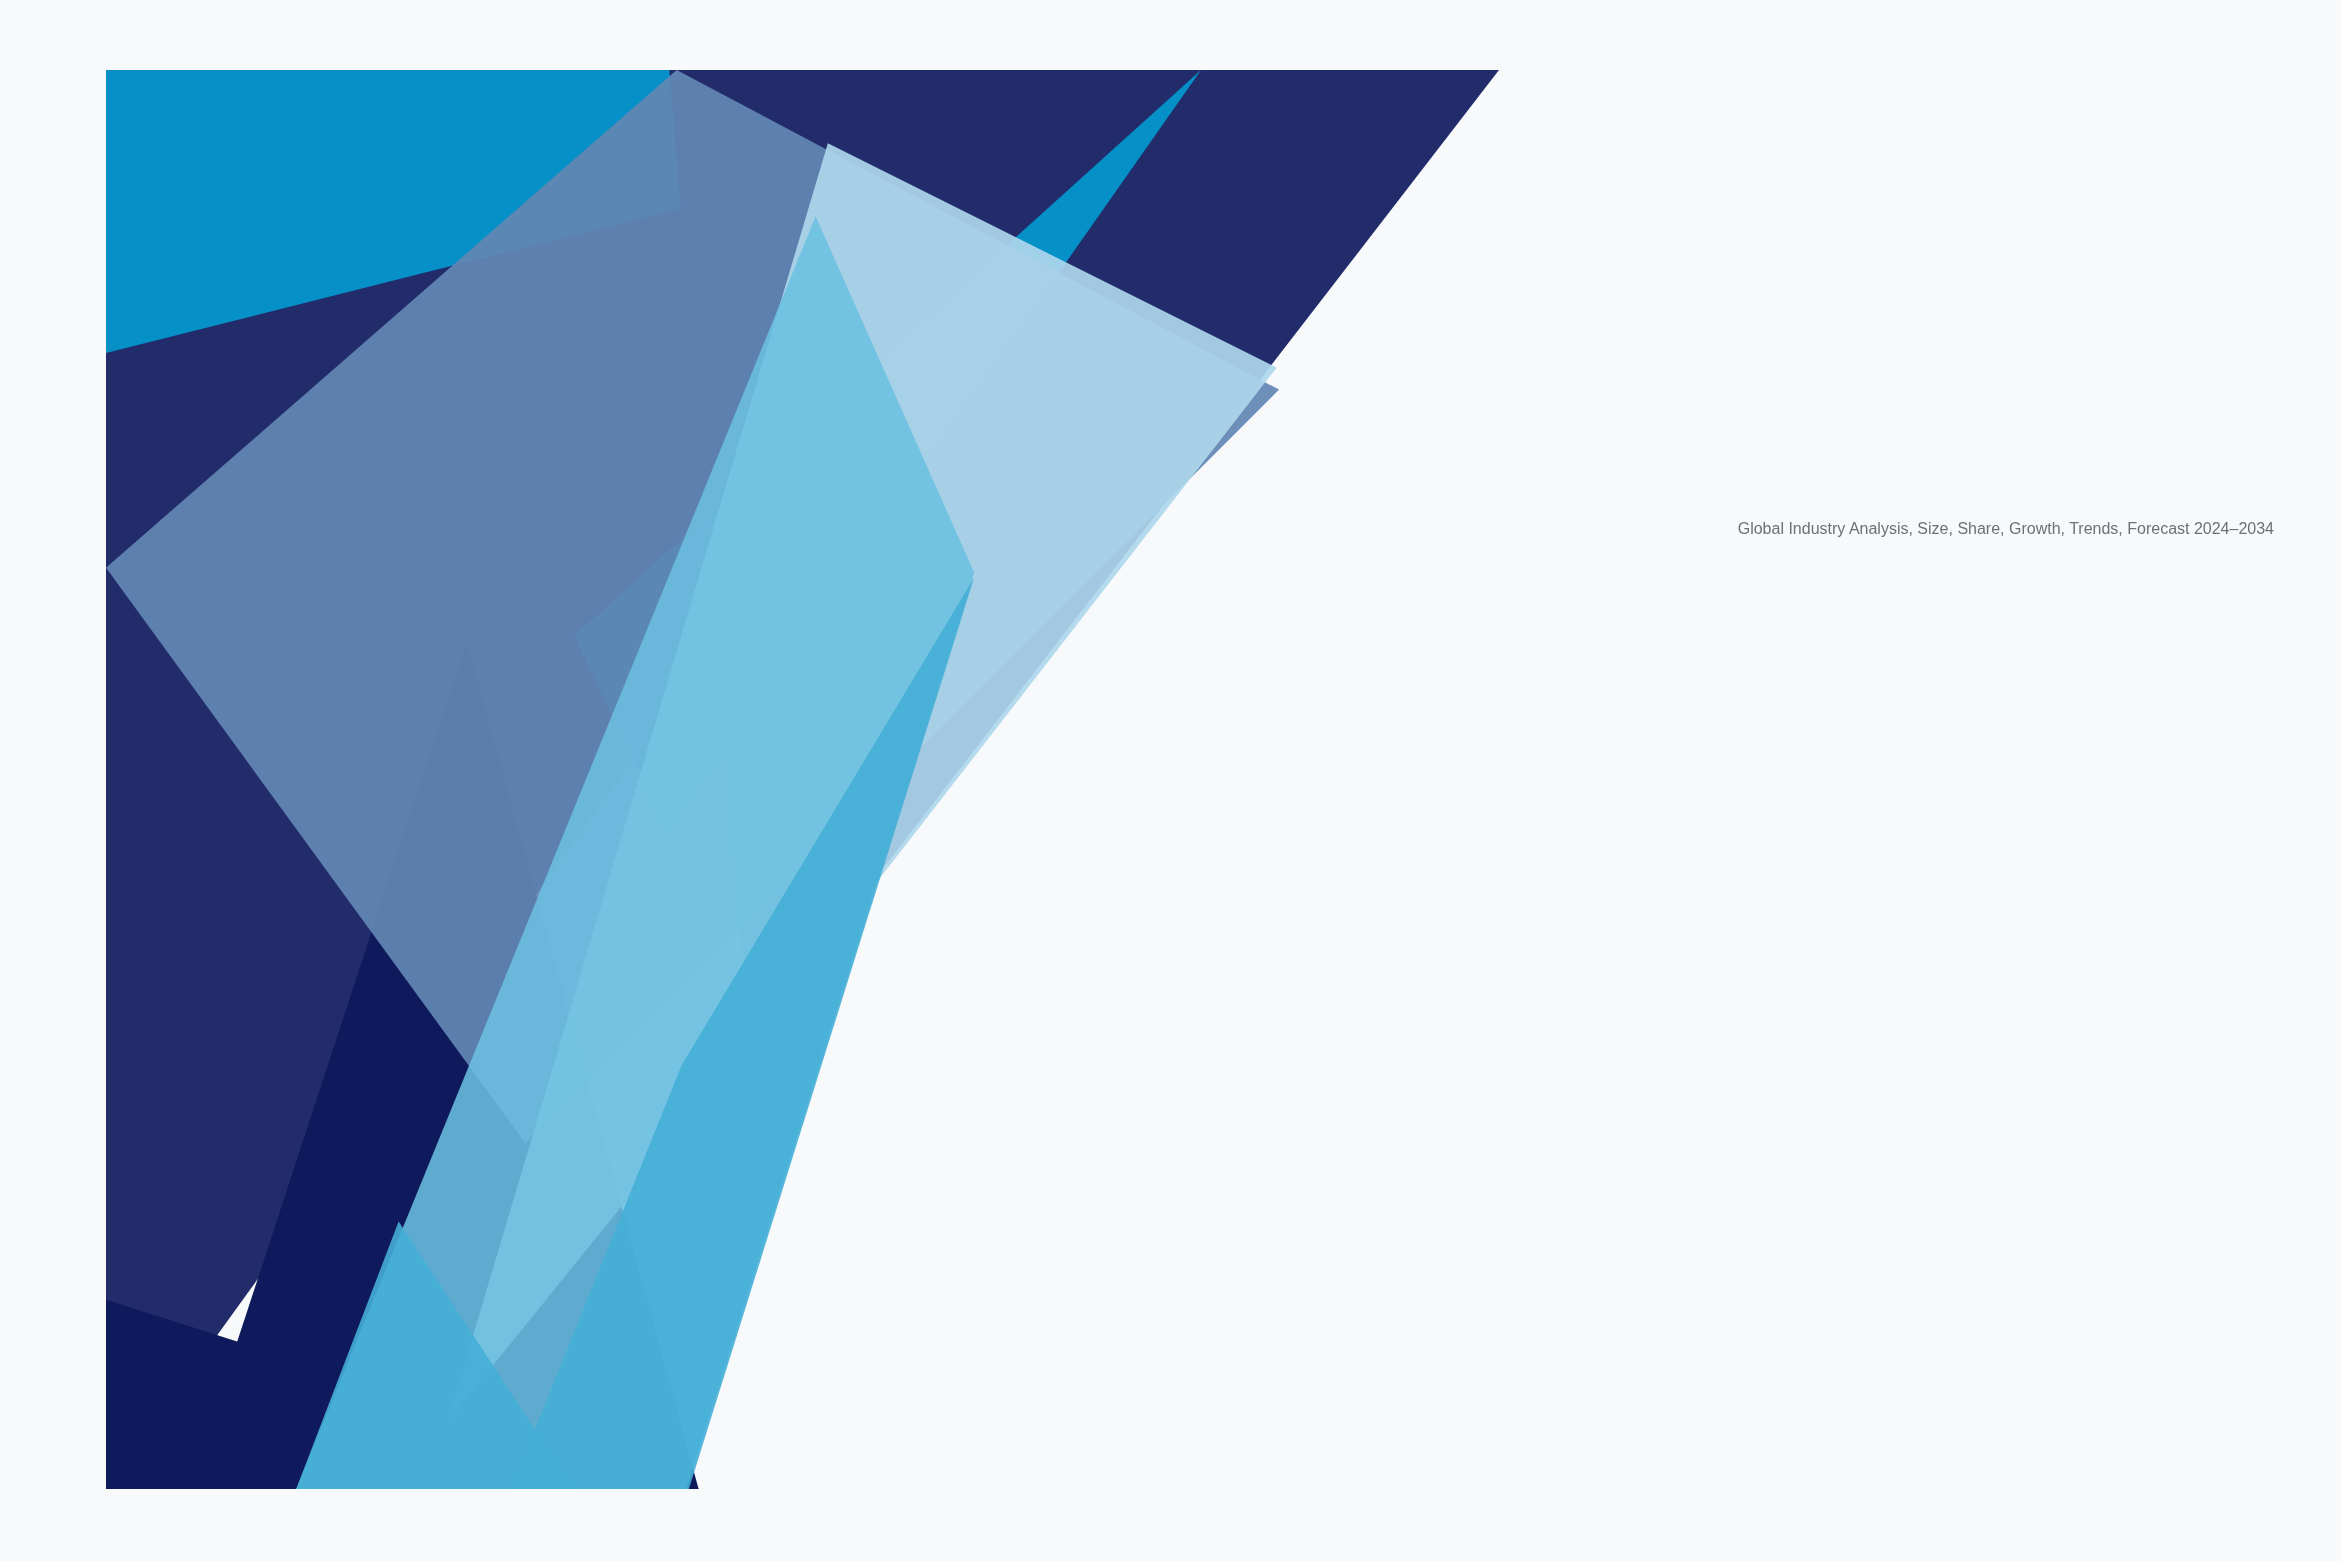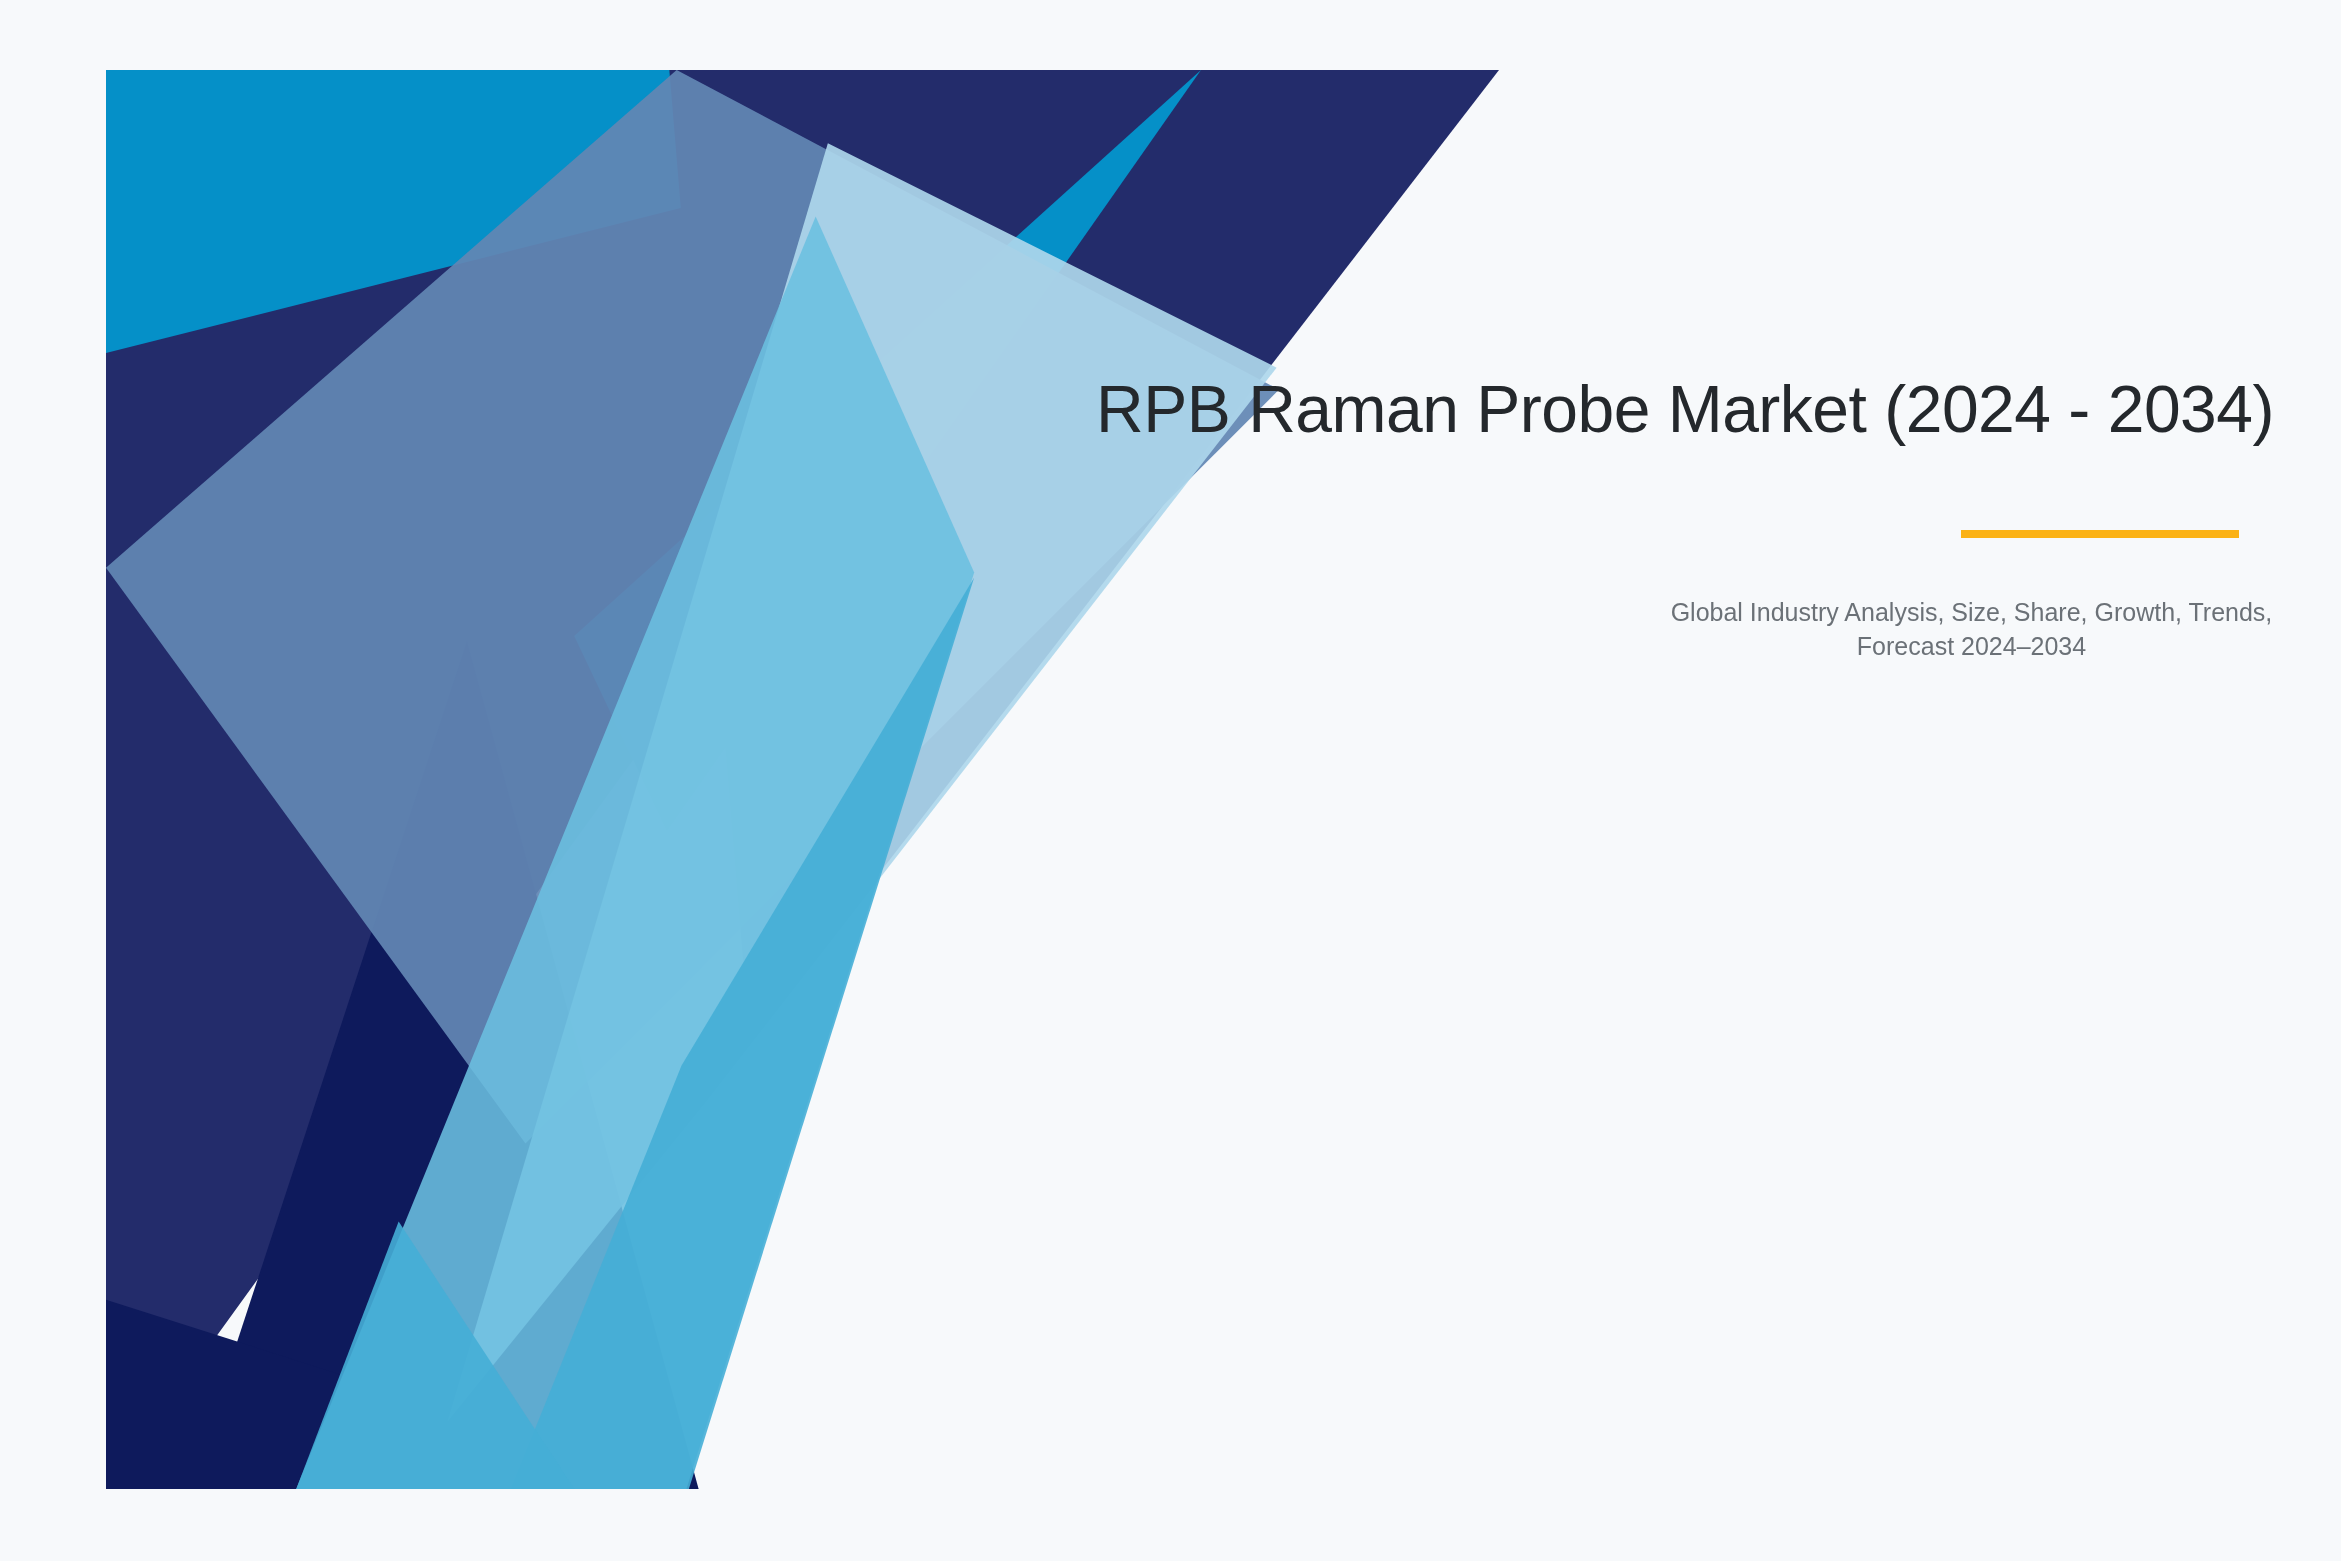--- a/index.html
+++ b/index.html
@@ -68,25 +68,25 @@
     top: 159px;
     width: 278px;
     height: 8.3px;
     background: #fbb215;
     z-index: 1;
   }
 
   .cover-subtitle {
     margin: 147px 0 0 0;
     font-family: "Liberation Sans", sans-serif;
-    font-size: 25px;
+    font-size: 16px;
     font-weight: 400;
     line-height: 1.36;
     color: #6b7177;
-    text-align: center;
+    text-align: right;
     max-width: 605px;
     margin-left: auto;
   }
 </style>
 </head>
 <body>
 
 <div class="cover">
 
   <div class="artwork-panel">
@@ -112,22 +112,18 @@
 
       <polygon points="1780,1040 1195,2908 830,2908 1180,2040" fill="#45aed6" fill-opacity="0.9"></polygon>
 
       <polygon points="600,2360 960,2908 390,2908" fill="#45aed6" fill-opacity="0.9"></polygon>
 
     </svg>
   </div>
 
   <div class="text-block">
 
-    <div class="title-wrap">
-      <div class="title-accent-bar"></div>
-      <h1 class="cover-title">RPB Raman Probe Market (2024 - 2034)</h1>
-    </div>
 
     <p class="cover-subtitle">Global Industry Analysis, Size, Share, Growth, Trends, Forecast 2024–2034</p>
   </div>
 
 </div>
 
 
 </body></html>

